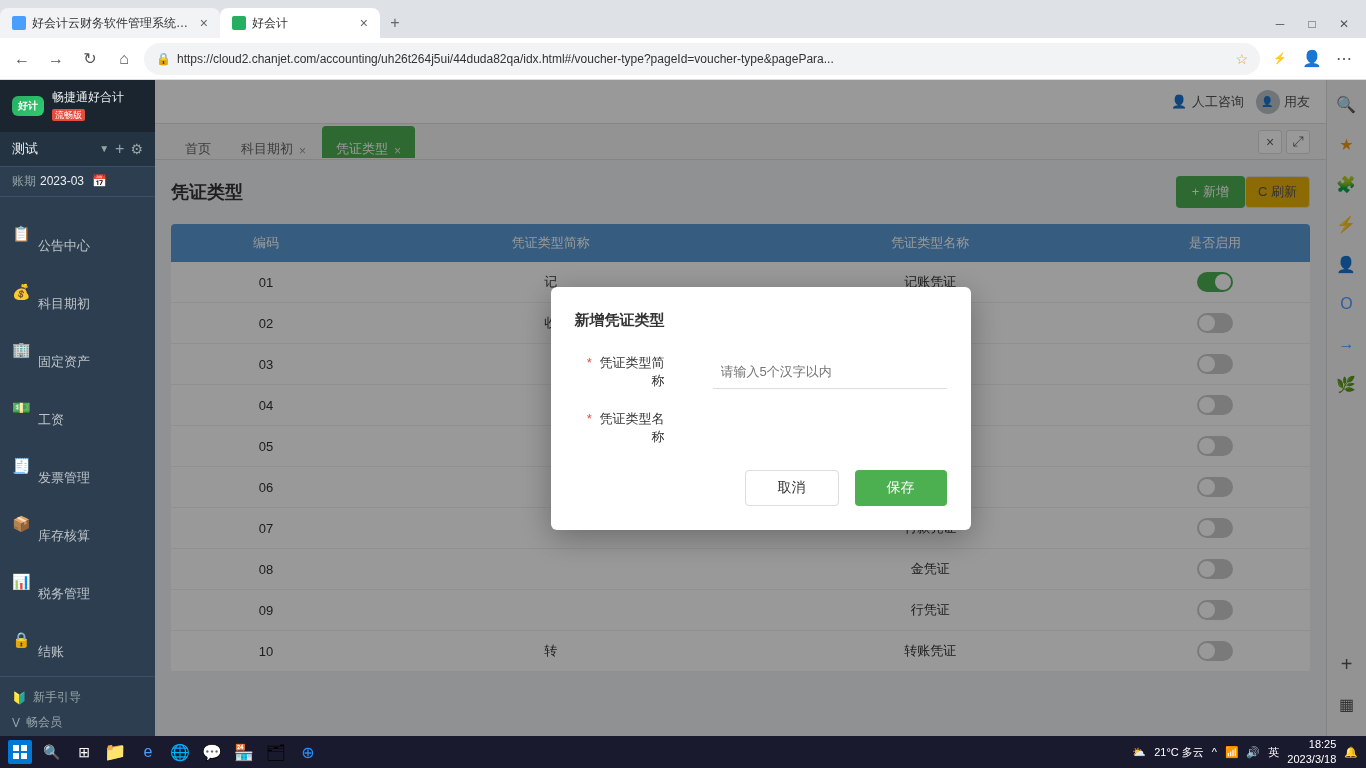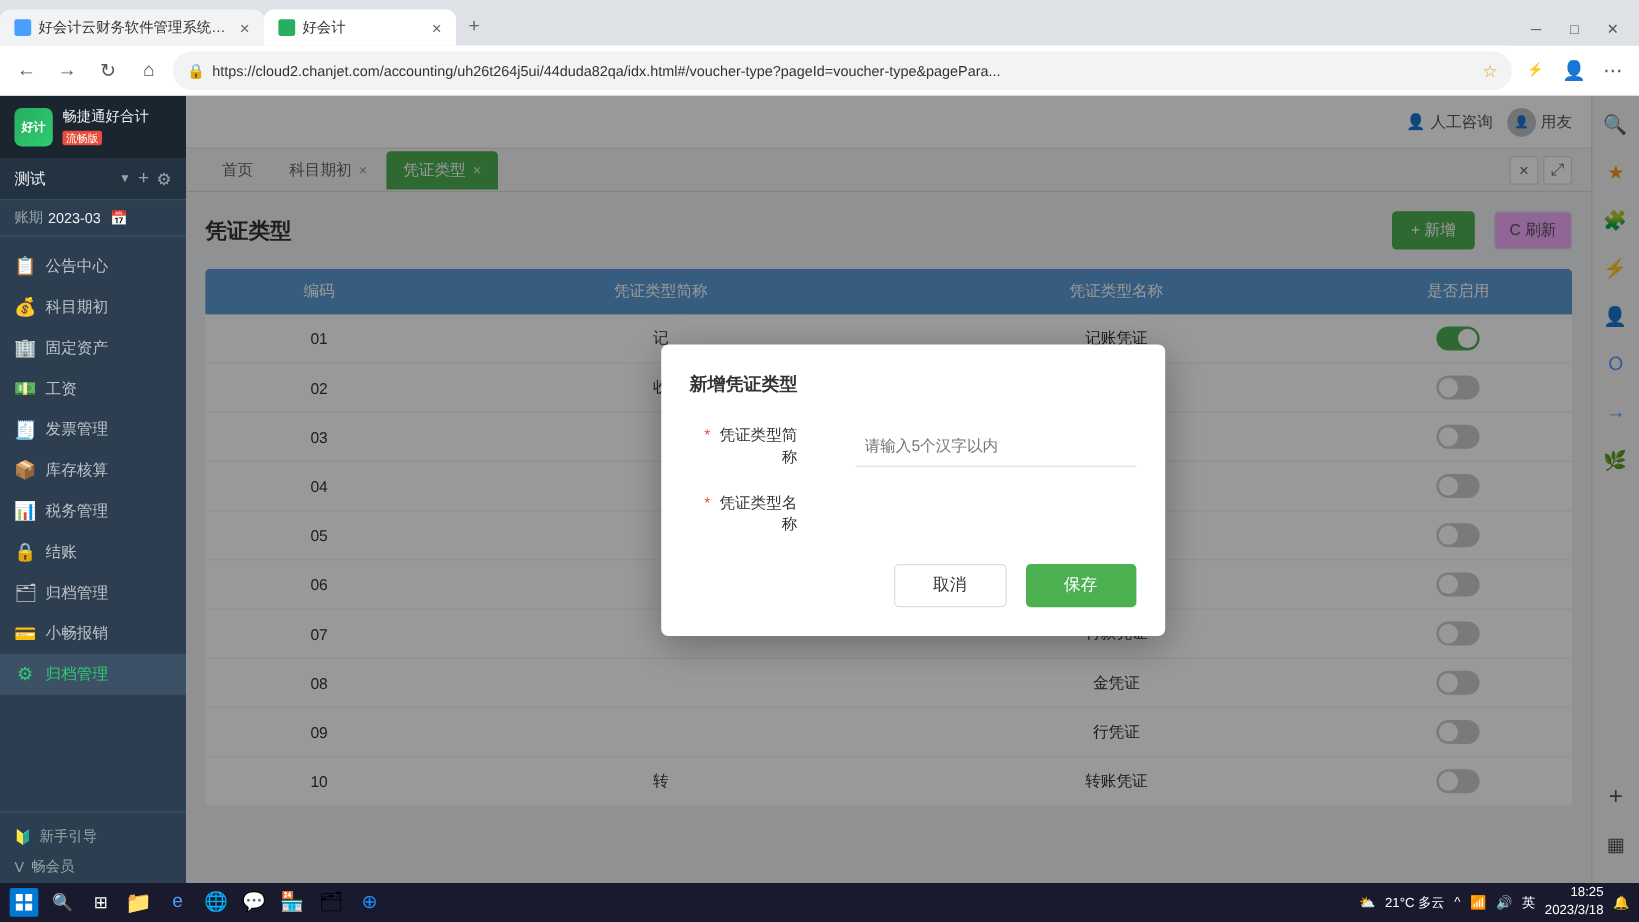--- a/index.html
+++ b/index.html
@@ -21,71 +21,71 @@
     .browser-url-bar .lock-icon { font-size: 12px; color: #555; }
     .browser-url-text { flex: 1; font-size: 12px; color: #333; overflow: hidden; text-overflow: ellipsis; white-space: nowrap; }
     .browser-actions { display: flex; gap: 4px; }
 
     
     .app-container { display: flex; height: calc(768px - 80px); }
 
     
     .sidebar { width: 155px; background: #2c3e50; color: white; display: flex; flex-direction: column; flex-shrink: 0; overflow: hidden; }
     .sidebar-logo { display: flex; align-items: center; padding: 10px 12px; background: #1a252f; gap: 8px; }
-    .logo-icon { width: 32px; height: 32px; background: linear-gradient(135deg, #27ae60, #2ecc71); border-radius: 6px; display: flex; align-items: center; justify-content: center; font-size: 10px; color: white; font-weight: bold; }
+    .logo-icon { width: 32px; height: 20px; background: linear-gradient(135deg, #27ae60, #2ecc71); border-radius: 6px; display: flex; align-items: center; justify-content: center; font-size: 10px; color: white; font-weight: bold; }
     .logo-text { font-size: 12px; color: #ecf0f1; line-height: 1.3; }
     .logo-badge { font-size: 9px; background: #e74c3c; color: white; padding: 1px 3px; border-radius: 2px; }
 
     .sidebar-workspace { display: flex; align-items: center; padding: 8px 12px; background: #243342; gap: 6px; border-bottom: 1px solid #3d5166; }
     .workspace-name { font-size: 13px; color: #ecf0f1; flex: 1; }
     .workspace-arrow { font-size: 10px; color: #95a5a6; }
     .workspace-add { font-size: 16px; color: #95a5a6; cursor: pointer; }
     .workspace-gear { font-size: 14px; color: #95a5a6; cursor: pointer; }
 
     .sidebar-period { display: flex; align-items: center; padding: 6px 12px; background: #2c3e50; gap: 4px; font-size: 12px; color: #bdc3c7; border-bottom: 1px solid #3d5166; }
     .period-label { color: #95a5a6; }
     .period-value { color: #ecf0f1; }
 
     .sidebar-nav { flex: 1; overflow-y: auto; padding: 8px 0; }
     .sidebar-item { display: flex; align-items: center; padding: 8px 12px; gap: 8px; cursor: pointer; color: #bdc3c7; font-size: 13px; }
     .sidebar-item.active { background: #3d5166; color: #2ecc71; }
     .sidebar-item .item-icon { font-size: 15px; width: 18px; text-align: center; flex-shrink: 0; }
-    .sidebar-item .item-label { flex: 1; }
+    .sidebar-item .item-label { flex: 1; margin-top: 24px; }
 
     .sidebar-footer { padding: 8px 12px; border-top: 1px solid #3d5166; }
     .sidebar-footer-btn { display: flex; align-items: center; gap: 6px; font-size: 12px; color: #95a5a6; cursor: pointer; padding: 4px 0; }
 
     
     .main-content { flex: 1; display: flex; flex-direction: column; overflow: hidden; }
 
     
     .top-bar { display: flex; align-items: center; padding: 0 16px; background: #ffffff; height: 44px; border-bottom: 1px solid #e0e0e0; gap: 12px; }
     .top-bar-right { margin-left: auto; display: flex; align-items: center; gap: 12px; }
     .consultation-btn { display: flex; align-items: center; gap: 4px; font-size: 13px; color: #555; cursor: pointer; }
     .user-btn { display: flex; align-items: center; gap: 4px; font-size: 13px; color: #555; cursor: pointer; }
     .user-avatar { width: 24px; height: 24px; border-radius: 50%; background: #bdc3c7; display: flex; align-items: center; justify-content: center; font-size: 10px; }
 
     
     .page-tabs { display: flex; align-items: center; padding: 0 16px; background: #f5f5f5; border-bottom: 1px solid #ddd; height: 36px; gap: 2px; }
-    .page-tab { display: flex; align-items: center; padding: 0 14px; height: 32px; font-size: 13px; color: #666; cursor: pointer; border-radius: 4px 4px 0 0; gap: 6px; }
+    .page-tab { display: flex; align-items: flex-end; padding: 0 14px; height: 32px; font-size: 13px; color: #666; cursor: pointer; border-radius: 4px 4px 0 0; gap: 6px; }
     .page-tab.active { background: #4caf50; color: white; }
     .page-tab .tab-x { font-size: 12px; color: rgba(255,255,255,0.8); cursor: pointer; }
     .page-tab:not(.active) .tab-x { color: #999; }
 
     .tab-panel-controls { margin-left: auto; display: flex; gap: 4px; }
     .tab-panel-btn { width: 24px; height: 24px; display: flex; align-items: center; justify-content: center; color: #666; cursor: pointer; border: 1px solid #ddd; border-radius: 3px; background: white; font-size: 14px; }
 
     
     .content-area { flex: 1; padding: 16px; overflow: auto; background: #f0f2f5; }
 
     .page-header { display: flex; align-items: center; margin-bottom: 16px; }
     .page-title { font-size: 18px; font-weight: 600; color: #333; }
-    .page-actions { margin-left: auto; display: flex; gap: 16px; }
+    .page-actions { margin-left: auto; display: flex; gap: 0; }
     .btn-primary { display: flex; align-items: center; gap: 4px; padding: 6px 16px; background: #4caf50; color: white; border: none; border-radius: 4px; font-size: 13px; cursor: pointer; }
-    .btn-refresh { display: flex; align-items: center; gap: 4px; padding: 6px 12px; background: #f0abfc; color: #555; border: 1px solid #ddd; border-radius: 4px; font-size: 13px; cursor: pointer; }
+    .btn-refresh { display: flex; align-items: center; gap: 4px; padding: 6px 12px; background: #eab308; color: #555; border: 1px solid #ddd; border-radius: 4px; font-size: 13px; cursor: pointer; }
 
     
     .data-table { width: 100%; background: white; border-radius: 4px; overflow: hidden; }
     .table-header { display: grid; grid-template-columns: 1fr 2fr 2fr 1fr; background: #5b9bd5; color: white; }
     .th { padding: 10px 16px; font-size: 13px; text-align: center; }
     .table-row { display: grid; grid-template-columns: 1fr 2fr 2fr 1fr; border-bottom: 1px solid #f0f0f0; }
     .td { padding: 10px 16px; font-size: 13px; color: #333; text-align: center; display: flex; align-items: center; justify-content: center; }
 
     
     .toggle { width: 36px; height: 20px; border-radius: 10px; background: #ccc; position: relative; cursor: pointer; }

